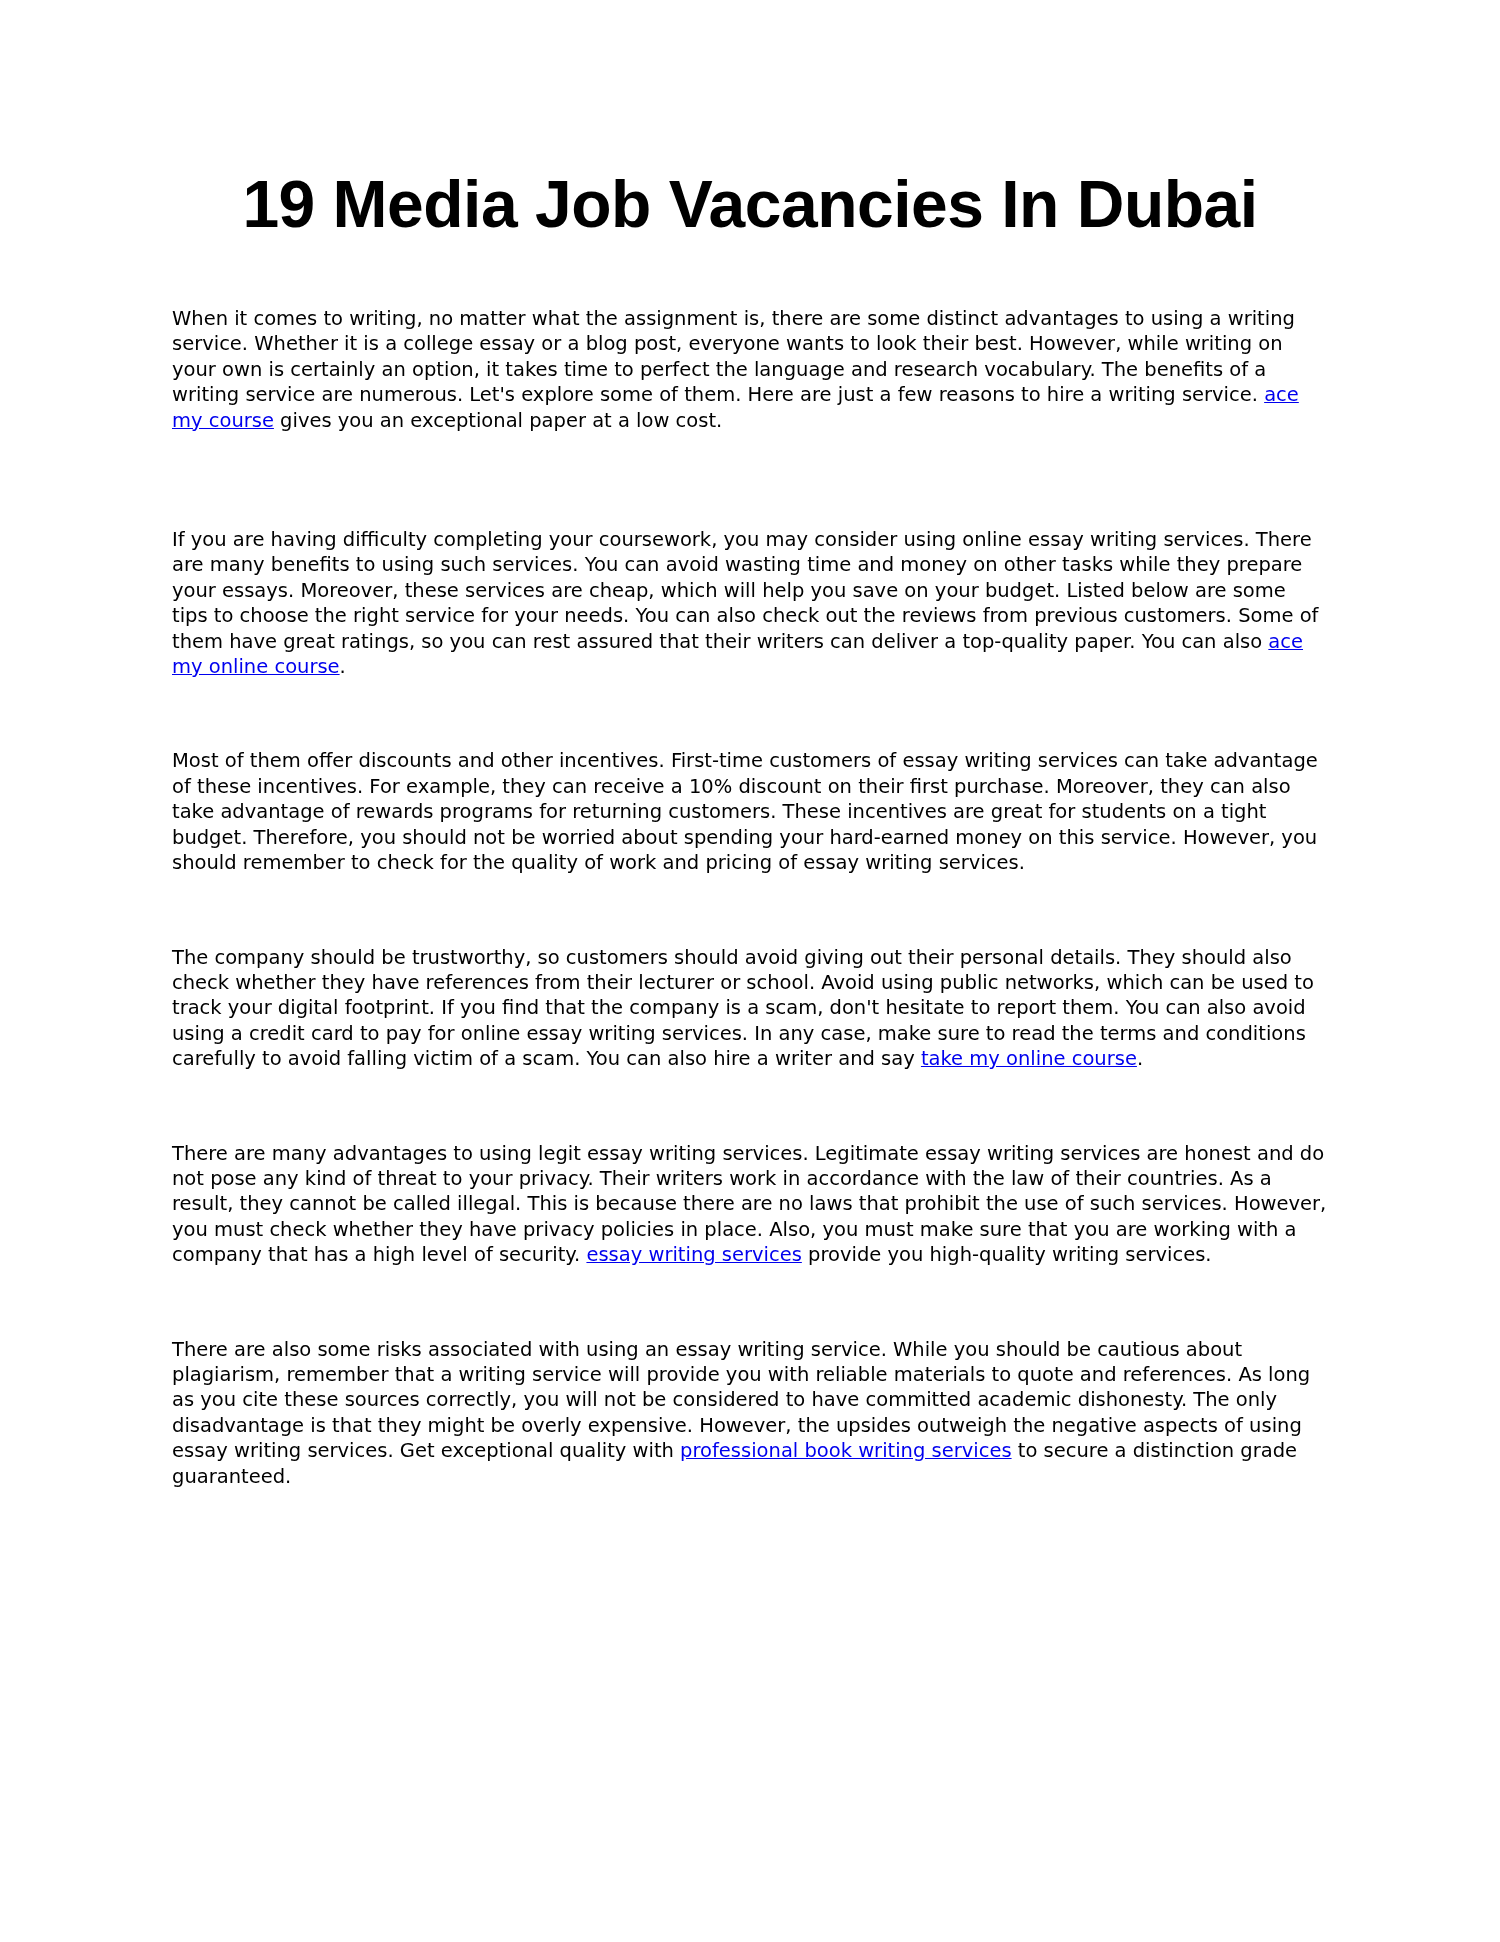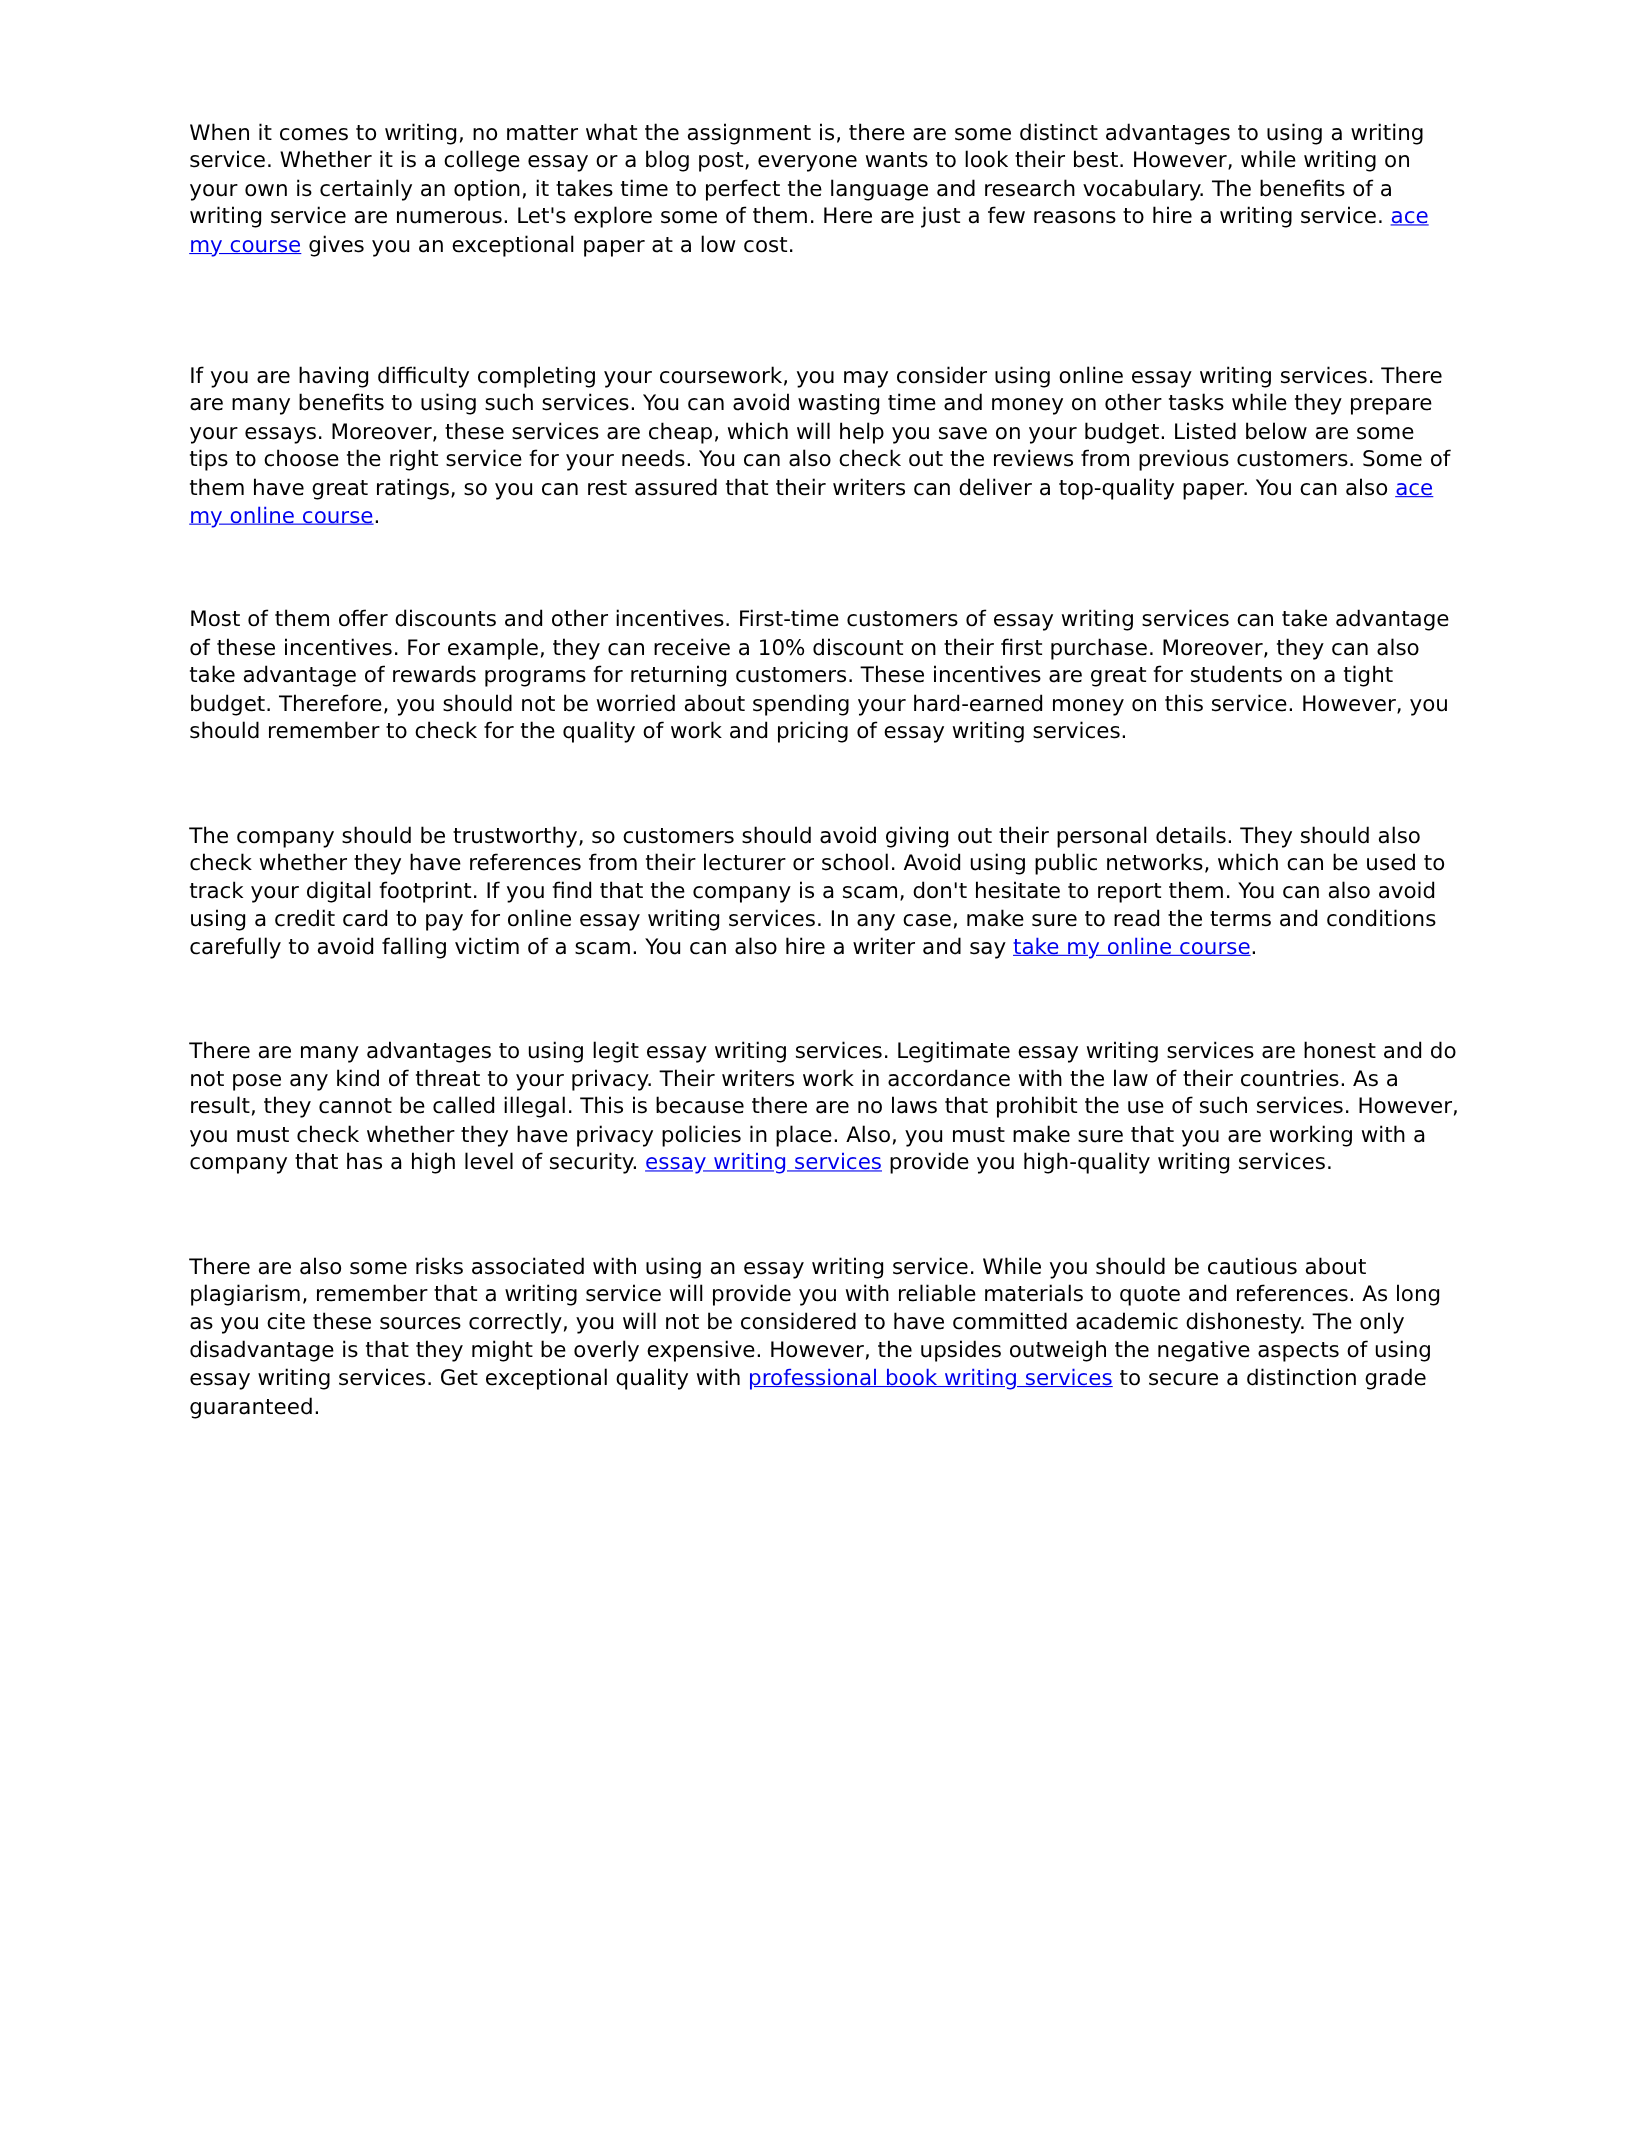--- a/index.html
+++ b/index.html
@@ -18,38 +18,39 @@
     text-align: center;
     font-family: "Liberation Sans", sans-serif;
     font-weight: bold;
     font-size: 66px;
     line-height: 76px;
     letter-spacing: -0.5px;
     color: #000000;
   }
   .article {
     width: 1155px;
-    margin: 108px 0 0 172px;
+    margin: 64px 0 0 172px;
     font-size: 19.5px;
     line-height: 25.4px;
     text-align: left;
     color: #000000;
   }
   .article p { margin: 0 0 69px 0; }
   .article p:first-child { margin-bottom: 94px; }
   .article a {
     color: #0000ee;
     text-decoration: underline;
     cursor: pointer;
   }
 </style>
 </head>
 <body>
 
 <div class="page">
+  <h1 class="title">19 Media Job Vacancies In Dubai</h1>
   <main class="article">
       <p><span>When it comes to writing, no matter what the assignment is, there are some distinct advantages to using a writing service. Whether it is a college essay or a blog post, everyone wants to look their best. However, while writing on your own is certainly an option, it takes time to perfect the language and research vocabulary. The benefits of a writing service are numerous. Let's explore some of them. Here are just a few reasons to hire a writing service. </span><a href="#">ace my course</a><span> gives you an exceptional paper at a low cost.</span></p>
       <p><span>If you are having difficulty completing your coursework, you may consider using online essay writing services. There are many benefits to using such services. You can avoid wasting time and money on other tasks while they prepare your essays. Moreover, these services are cheap, which will help you save on your budget. Listed below are some tips to choose the right service for your needs. You can also check out the reviews from previous customers. Some of them have great ratings, so you can rest assured that their writers can deliver a top-quality paper. You can also </span><a href="#">ace my online course</a><span>.</span></p>
       <p><span>Most of them offer discounts and other incentives. First-time customers of essay writing services can take advantage of these incentives. For example, they can receive a 10% discount on their first purchase. Moreover, they can also take advantage of rewards programs for returning customers. These incentives are great for students on a tight budget. Therefore, you should not be worried about spending your hard-earned money on this service. However, you should remember to check for the quality of work and pricing of essay writing services.</span></p>
       <p><span>The company should be trustworthy, so customers should avoid giving out their personal details. They should also check whether they have references from their lecturer or school. Avoid using public networks, which can be used to track your digital footprint. If you find that the company is a scam, don't hesitate to report them. You can also avoid using a credit card to pay for online essay writing services. In any case, make sure to read the terms and conditions carefully to avoid falling victim of a scam. You can also hire a writer and say </span><a href="#">take my online course</a><span>.</span></p>
       <p><span>There are many advantages to using legit essay writing services. Legitimate essay writing services are honest and do not pose any kind of threat to your privacy. Their writers work in accordance with the law of their countries. As a result, they cannot be called illegal. This is because there are no laws that prohibit the use of such services. However, you must check whether they have privacy policies in place. Also, you must make sure that you are working with a company that has a high level of security. </span><a href="#">essay writing services</a><span> provide you high-quality writing services.</span></p>
       <p><span>There are also some risks associated with using an essay writing service. While you should be cautious about plagiarism, remember that a writing service will provide you with reliable materials to quote and references. As long as you cite these sources correctly, you will not be considered to have committed academic dishonesty. The only disadvantage is that they might be overly expensive. However, the upsides outweigh the negative aspects of using essay writing services. Get exceptional quality with </span><a href="#">professional book writing services</a><span> to secure a distinction grade guaranteed.</span></p>
     </main>
 </div>
 

